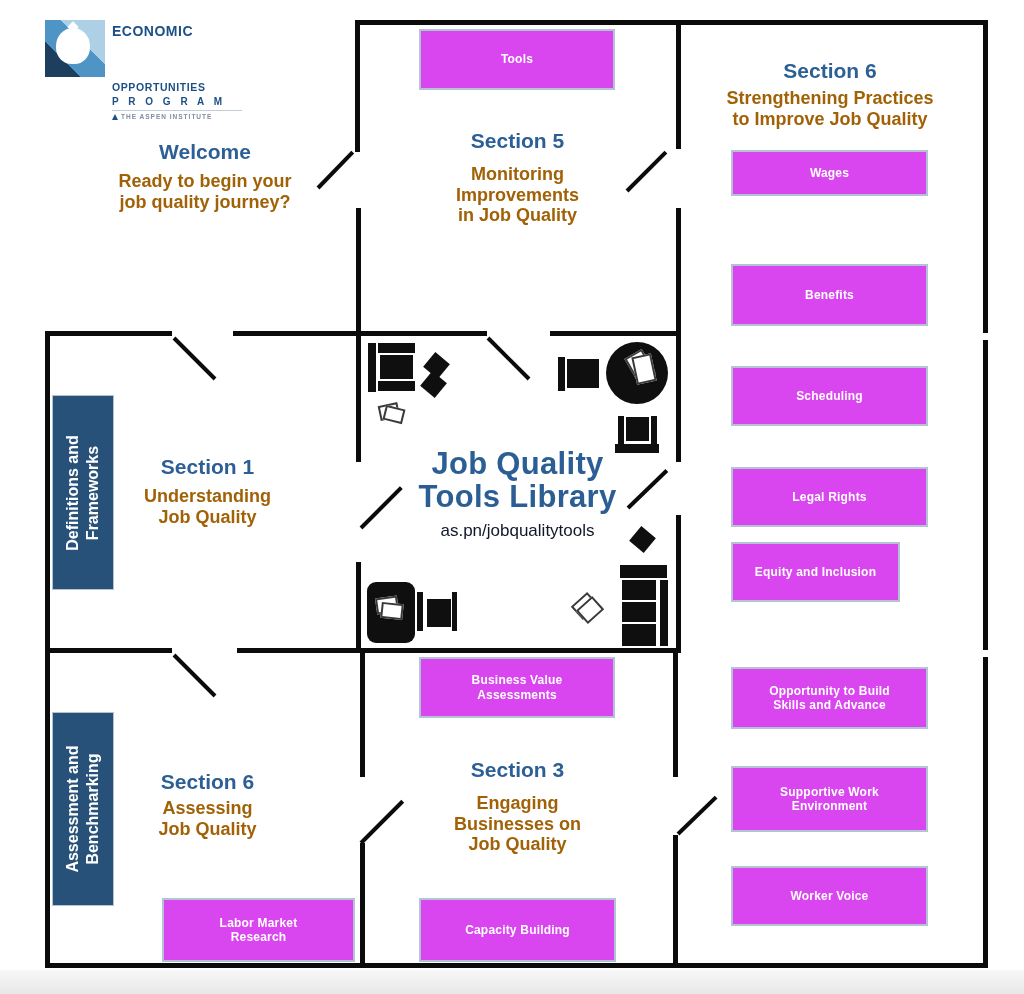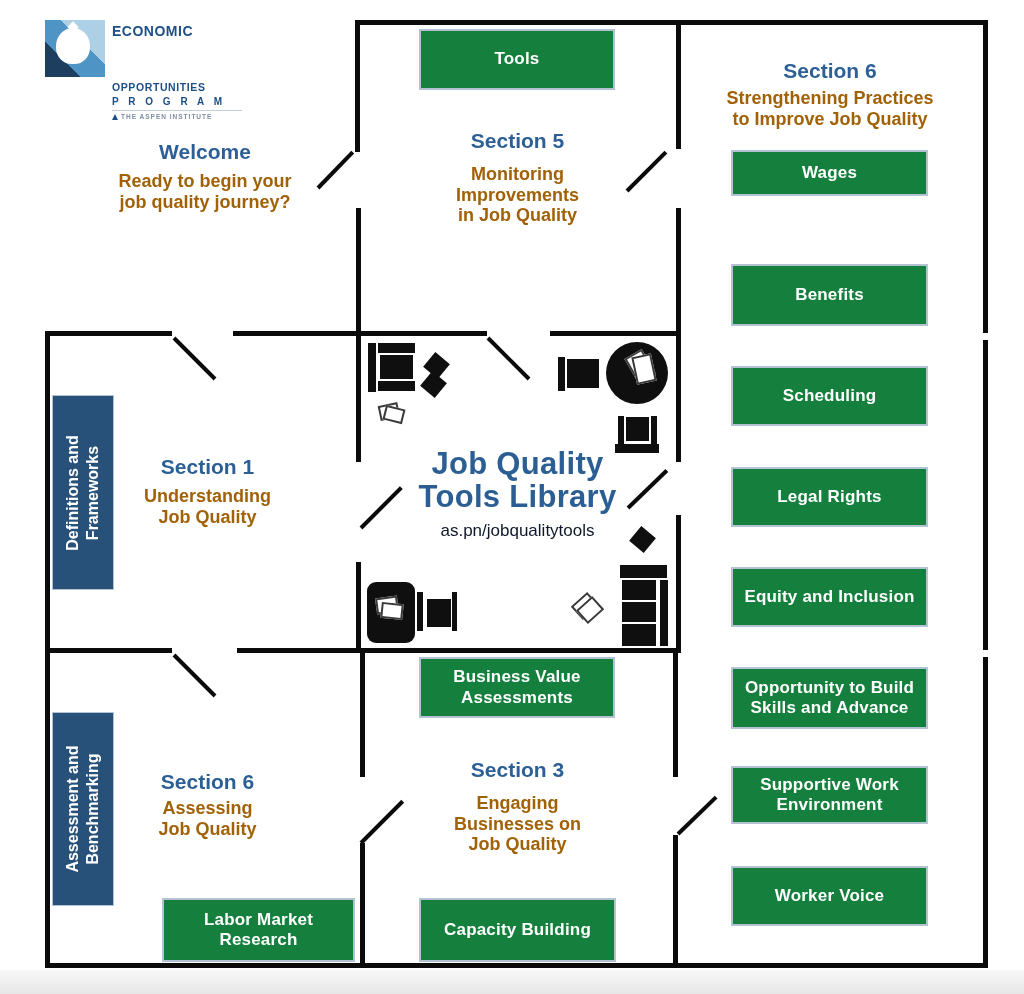--- a/index.html
+++ b/index.html
@@ -1,21 +1,21 @@
 <!DOCTYPE html>
 <html><head>
 <meta charset="utf-8">
 <style>
   html,body{margin:0;padding:0;background:#ffffff;}
   #stage{position:relative;width:1024px;height:994px;background:#ffffff;overflow:hidden;
          font-family:"Liberation Sans", sans-serif;}
   .wall{position:absolute;background:#0b0b0b;}
   .leaf{position:absolute;height:4px;background:#0b0b0b;transform-origin:0 50%;}
-  .btn{position:absolute;background:#15803d;border:2px solid #b3c3d4;box-sizing:border-box;
-       color:#ffffff;font-weight:bold;font-size:17px;letter-spacing:.2px;
+  .btn{position:absolute;background:#d946ef;border:2px solid #b3c3d4;box-sizing:border-box;
+       color:#ffffff;font-weight:bold;font-size:12px;letter-spacing:.2px;
        display:flex;align-items:center;justify-content:center;text-align:center;
        white-space:pre-line;line-height:1.2;cursor:pointer;}
   .sideband{position:absolute;background:#275178;border:1px solid #b3c3d4;box-sizing:border-box;}
   .sideband .vlabel{position:absolute;left:50%;top:50%;width:195px;height:48px;
        transform:translate(-50%,-50%) rotate(-90deg);color:#fff;font-weight:bold;font-size:16px;
        text-align:center;white-space:pre-line;line-height:1.25;display:flex;align-items:center;justify-content:center;}
   .seclabel{position:absolute;color:#2c5f95;font-weight:bold;font-size:21px;text-align:center;}
   .sectitle{position:absolute;color:#a16207;font-weight:bold;font-size:18px;text-align:center;
        white-space:pre-line;line-height:1.15;}
   .libtitle{position:absolute;color:#2b5f94;font-weight:bold;font-size:31px;text-align:center;
@@ -105,24 +105,24 @@
 Improvements
 in Job Quality</div>
 
   <div class="seclabel" style="left:710px;top:59px;width:240px;">Section 6</div>
   <div class="sectitle" style="left:700px;top:88px;width:260px;">Strengthening Practices
 to Improve Job Quality</div>
   <div class="btn" style="left:731px;top:150px;width:197px;height:46px;">Wages</div>
   <div class="btn" style="left:731px;top:264px;width:197px;height:62px;">Benefits</div>
   <div class="btn" style="left:731px;top:366px;width:197px;height:60px;">Scheduling</div>
   <div class="btn" style="left:731px;top:467px;width:197px;height:60px;">Legal Rights</div>
-  <div class="btn" style="left:731px;top:567px;width:197px;height:60px;">Equity and Inclusion</div>
+  <div class="btn" style="left:731px;top:542px;width:169px;height:60px;">Equity and Inclusion</div>
   <div class="btn" style="left:731px;top:667px;width:197px;height:62px;">Opportunity to Build
 Skills and Advance</div>
-  <div class="btn" style="left:731px;top:766px;width:197px;height:58px;">Supportive Work
+  <div class="btn" style="left:731px;top:766px;width:197px;height:66px;">Supportive Work
 Environment</div>
   <div class="btn" style="left:731px;top:866px;width:197px;height:60px;">Worker Voice</div>
 
   <div class="sideband" style="left:52px;top:395px;width:62px;height:195px;">
     <div class="vlabel">Definitions and
 Frameworks</div>
   </div>
   <div class="seclabel" style="left:110px;top:455px;width:195px;">Section 1</div>
   <div class="sectitle" style="left:110px;top:486px;width:195px;">Understanding
 Job Quality</div>

